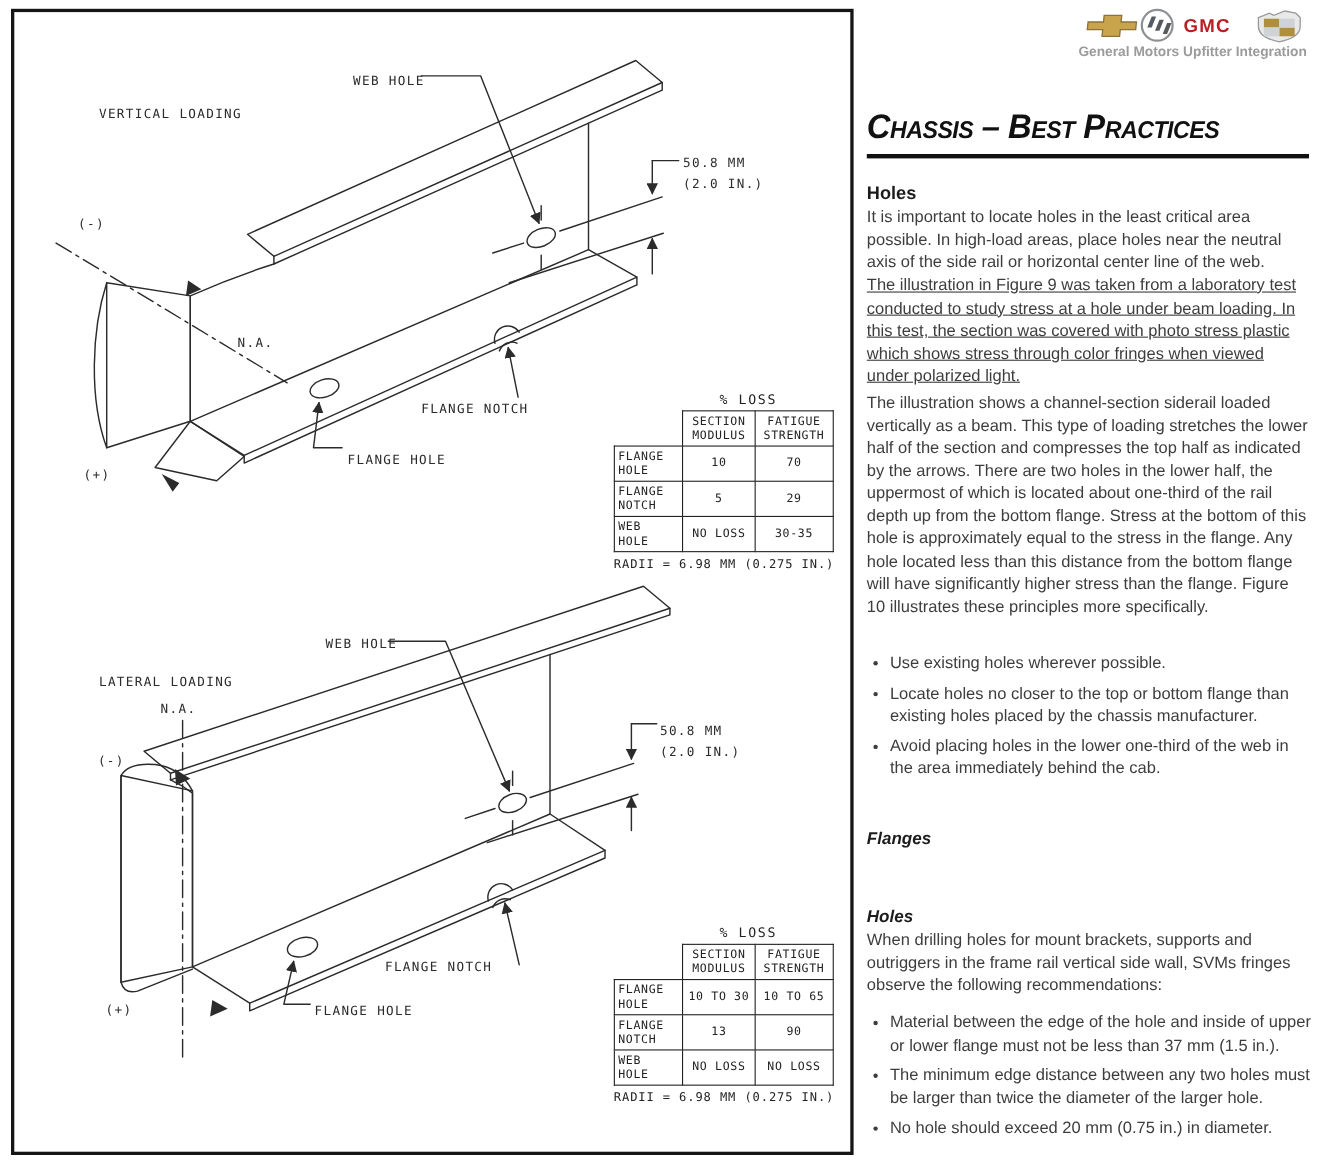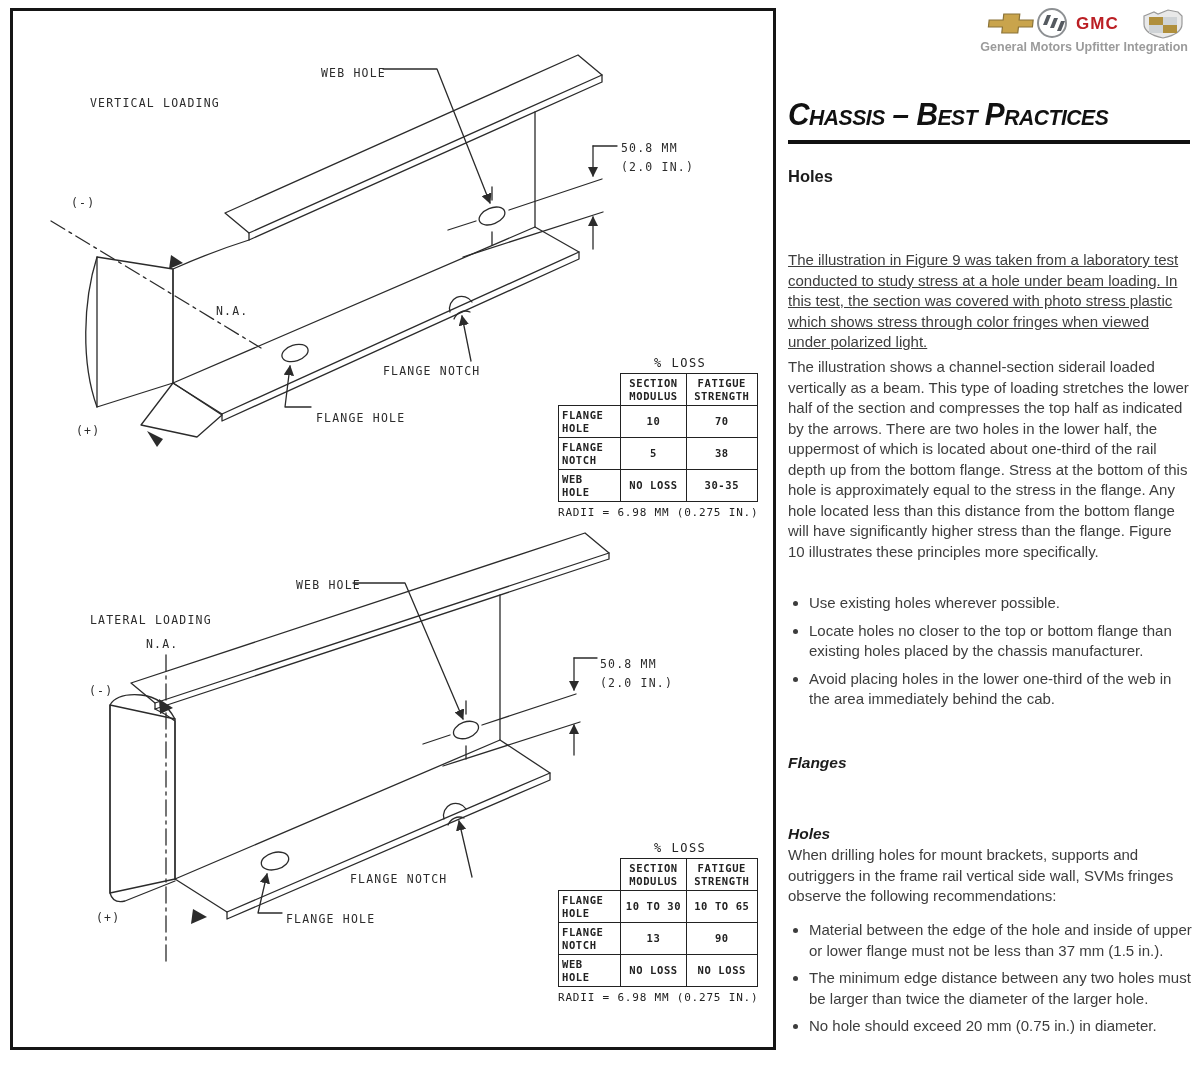--- a/index.html
+++ b/index.html
@@ -11,21 +11,21 @@
   .figbox svg{position:absolute;left:0;top:0;}
   .dwg{stroke:#2b2b2b;stroke-width:1.3;fill:none;stroke-linejoin:round;stroke-linecap:round;}
   .dwgtxt{font-family:"DejaVu Sans Mono",monospace;font-size:11.5px;letter-spacing:1.2px;
           fill:#2b2b2b;stroke:none;}
   .cl{stroke-dasharray:16 5 3 5;}
   .solidarr{fill:#2b2b2b;stroke:none;}
   
   .dtable{position:absolute;width:200px;font-family:"DejaVu Sans Mono",monospace;color:#222;}
   .dt-title{font-size:12px;letter-spacing:1.5px;padding-left:96px;margin-bottom:3px;}
   .dtable table{border-collapse:collapse;}
-  .dtable th,.dtable td{border:1.6px solid #222;font-size:10.5px;font-weight:bold;
+  .dtable th,.dtable td{border:1.6px solid #222;font-size:10.5px;font-weight:normal;
       letter-spacing:0.6px;padding:1px 3px;height:29px;text-align:center;line-height:12.5px;}
   .dtable th.rl{text-align:left;width:58px;}
   .dtable td.c1{width:60px;} .dtable td.c2{width:66px;}
   .dtable .corner{border:none;}
   .dtable .pre{white-space:pre-line;}
   .dt-caption{font-size:11px;letter-spacing:0.8px;margin-top:4px;white-space:nowrap;}
   
   .rcol{position:absolute;left:786px;top:0;width:406px;height:1065px;}
   .logos{position:absolute;top:6px;right:6px;width:200px;height:34px;}
   .tagline{position:absolute;top:40px;right:4px;font-size:12.5px;font-weight:bold;color:#9b9b9b;}
@@ -195,21 +195,21 @@
               </th>
           <td class="c1">10</td>
           <td class="c2">70</td>
         </tr>
         <tr>
           <th class="rl">
                 <div class="pre">FLANGE
 NOTCH</div>
               </th>
           <td class="c1">5</td>
-          <td class="c2">38</td>
+          <td class="c2">29</td>
         </tr>
         <tr>
           <th class="rl">
                 <div class="pre">WEB
 HOLE</div>
               </th>
           <td class="c1">NO LOSS</td>
           <td class="c2">30-35</td>
         </tr>
       </tbody>
@@ -287,20 +287,21 @@
         <rect x="5" y="15" width="14" height="8" fill="#cfd3d6"></rect>
       </g>
     </svg>
 
     <div class="tagline">General Motors Upfitter Integration</div>
 
     <div class="title">Chassis – Best Practices</div>
     <div class="rule"></div>
 
     <h2 style="top:167px;">Holes</h2>
+    <p style="top:188px;">It is important to locate holes in the least critical area possible. In high-load areas, place holes near the neutral axis of the side rail or horizontal center line of the web.</p>
     <p style="top:250px;text-decoration:underline;">The illustration in Figure 9 was taken from a laboratory test conducted to study stress at a hole under beam loading. In this test, the section was covered with photo stress plastic which shows stress through color fringes when viewed under polarized light.</p>
     <p style="top:357px;">The illustration shows a channel-section siderail loaded vertically as a beam. This type of loading stretches the lower half of the section and compresses the top half as indicated by the arrows. There are two holes in the lower half, the uppermost of which is located about one-third of the rail depth up from the bottom flange. Stress at the bottom of this hole is approximately equal to the stress in the flange. Any hole located less than this distance from the bottom flange will have significantly higher stress than the flange. Figure 10 illustrates these principles more specifically.</p>
     <ul style="top:593px;">
       <li>Use existing holes wherever possible.</li>
       <li>Locate holes no closer to the top or bottom flange than existing holes placed by the chassis manufacturer.</li>
       <li>Avoid placing holes in the lower one-third of the web in the area immediately behind the cab.</li>
     </ul>
 
     <h3 style="top:719px;margin-top:35px;">Flanges</h3>
 

